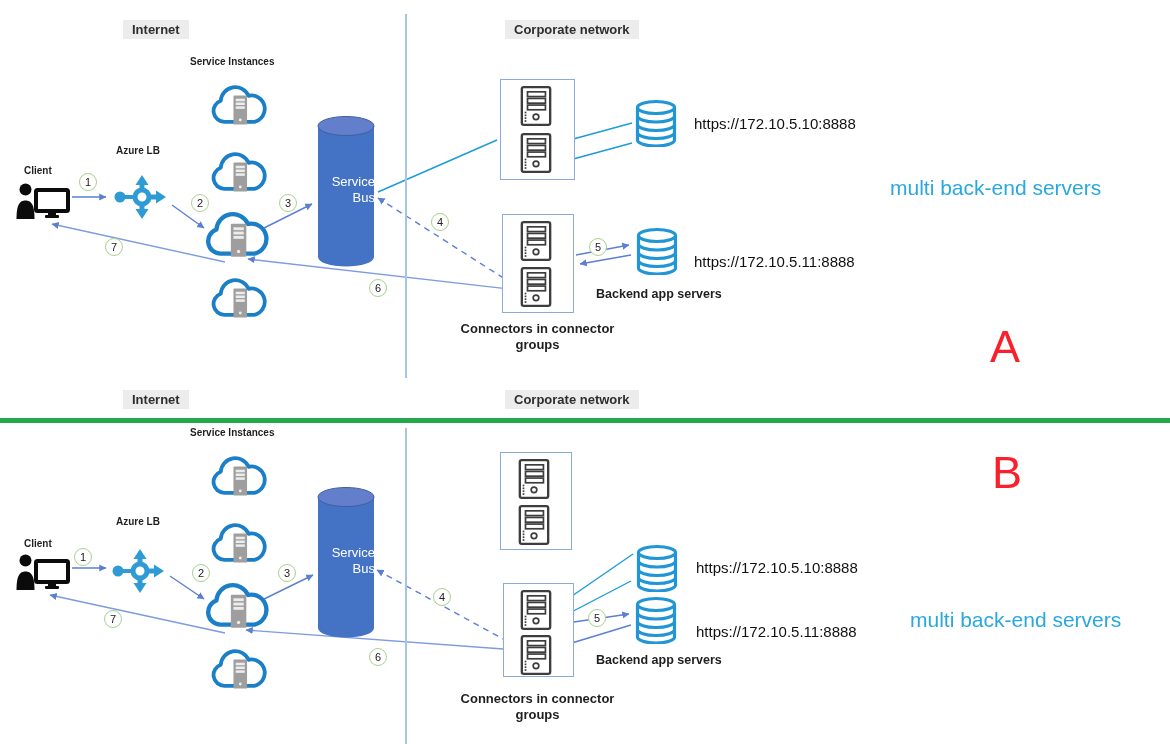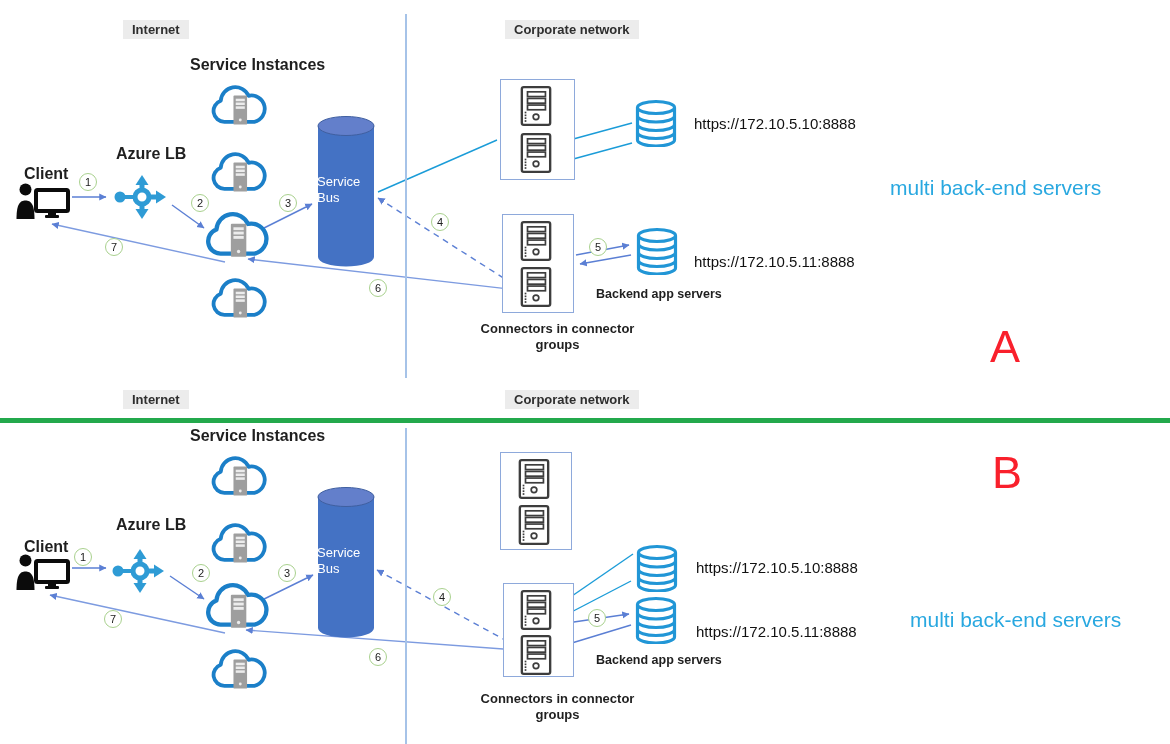--- a/index.html
+++ b/index.html
@@ -1,33 +1,33 @@
 <!DOCTYPE html>
 <html><head>
 <meta charset="utf-8">
 <style>
   html,body{margin:0;padding:0;background:#fff;}
   .canvas{position:relative;width:1170px;height:744px;background:#fff;
           font-family:"Liberation Sans",sans-serif;overflow:hidden;}
   .netlabel{position:absolute;background:#ECECEC;color:#2e2e2e;font-size:13px;
             font-weight:600;padding:2px 9px;white-space:nowrap;}
-  .lbl{position:absolute;color:#1f1f1f;font-size:16px;font-weight:600;white-space:nowrap;}
+  .lbl{position:absolute;color:#1f1f1f;font-size:10px;font-weight:600;white-space:nowrap;}
   .lbl.small{font-size:12.5px;}
   .url{position:absolute;color:#111;font-size:15px;font-weight:500;white-space:nowrap;}
   .multi{position:absolute;color:#29A8E0;font-size:21px;font-weight:500;white-space:nowrap;}
   .letter{position:absolute;color:#F9202C;font-size:45px;font-weight:400;line-height:1;}
   .circle{position:absolute;width:18px;height:18px;border:1.6px solid #A9D18E;border-radius:50%;
           background:#fff;color:#222;font-size:11px;display:flex;align-items:center;
           justify-content:center;box-sizing:border-box;}
   .cbox{position:absolute;border:1px solid #8EA9DB;background:#fff;}
   .vline{position:absolute;width:1.5px;background:#A6C3E8;}
   .hgreen{position:absolute;left:0;width:1170px;height:5px;background:#23A94C;}
   .sbwrap{position:absolute;}
-  .sb-text{position:absolute;left:0;width:100%;color:#fff;font-size:13px;text-align:left;line-height:16px;}
-  .caption{position:absolute;text-align:center;color:#1f1f1f;font-size:13px;font-weight:600;line-height:16px;margin-left:20px;}
+  .sb-text{position:absolute;left:0;width:100%;color:#fff;font-size:13px;text-align:right;line-height:16px;}
+  .caption{position:absolute;text-align:center;color:#1f1f1f;font-size:13px;font-weight:600;line-height:16px;}
   svg.lines{position:absolute;left:0;top:0;pointer-events:none;}
   .icon{position:absolute;}
 </style>
 </head>
 <body>
 
 <div class="canvas">
 
   <svg width="0" height="0" style="position:absolute">
     <defs>

